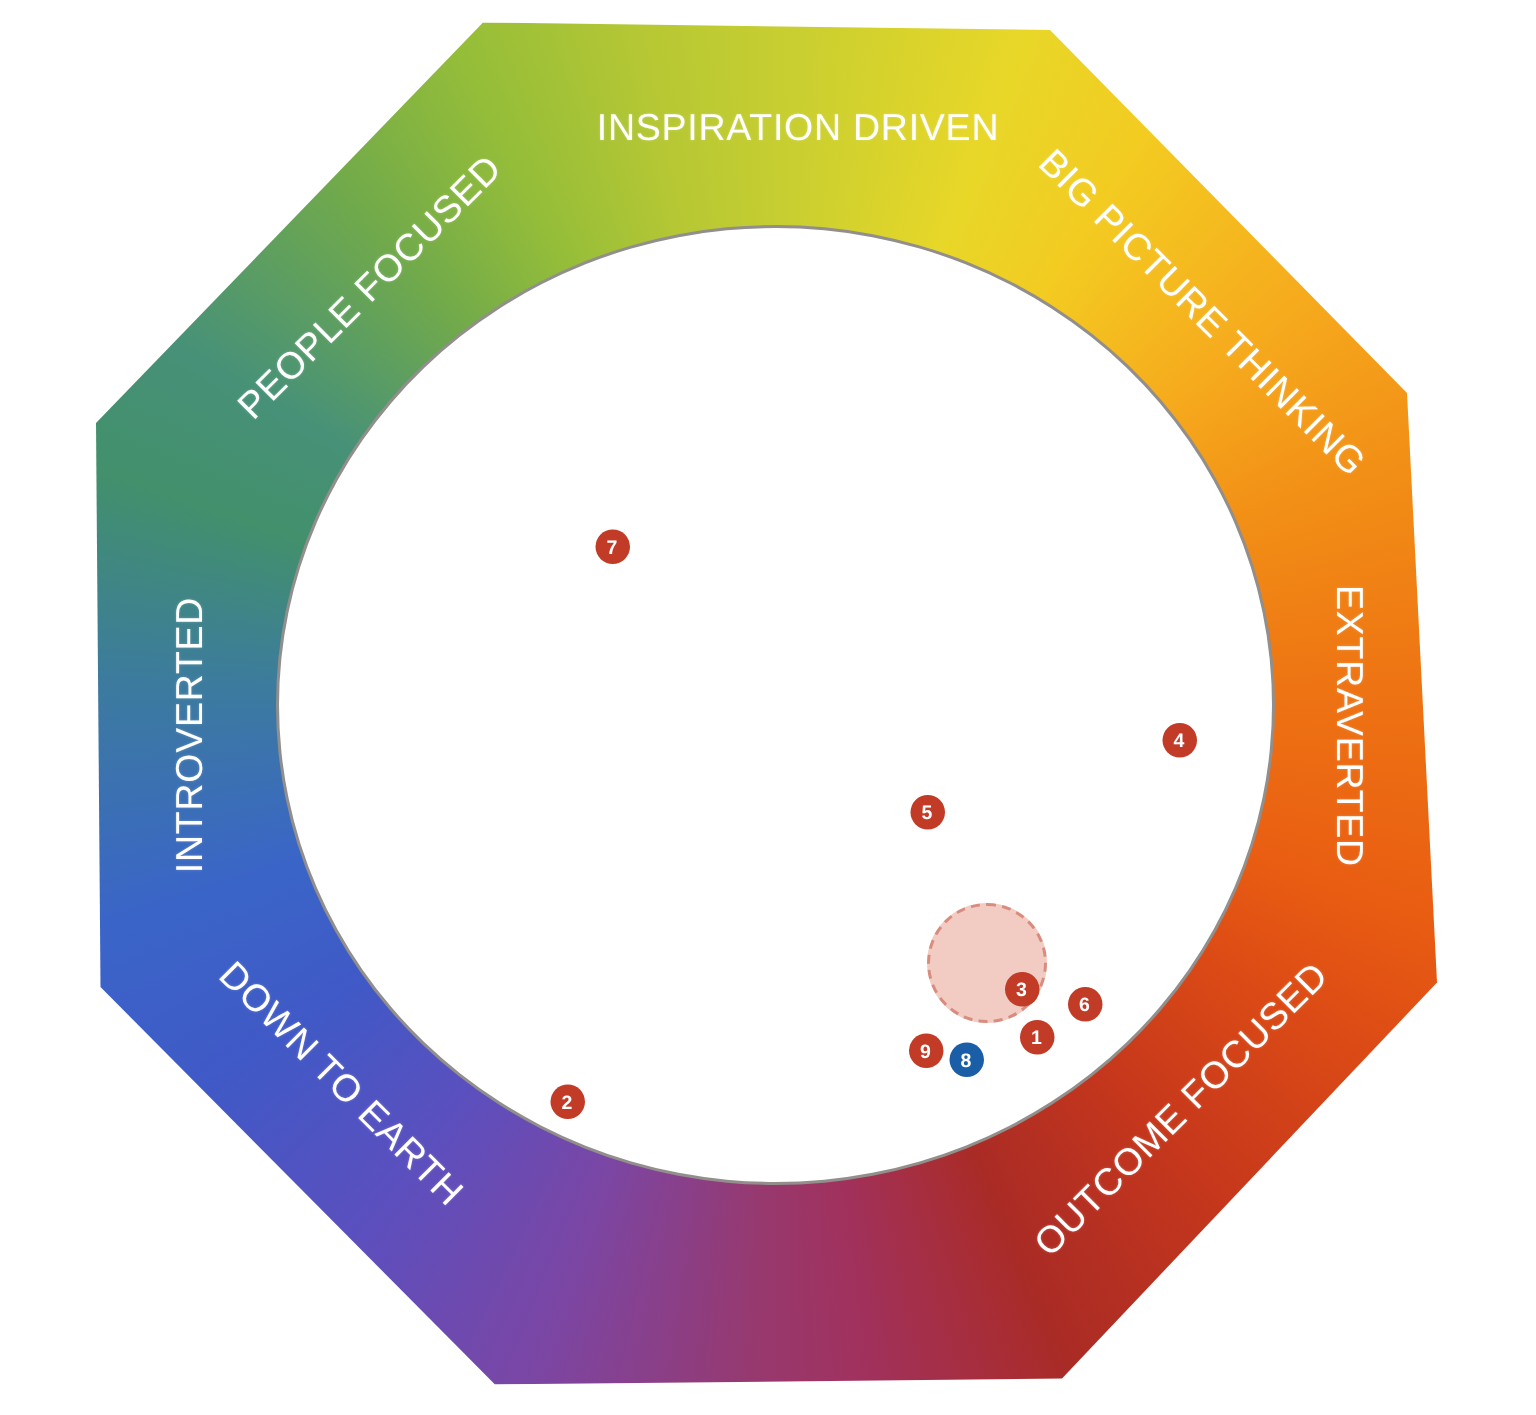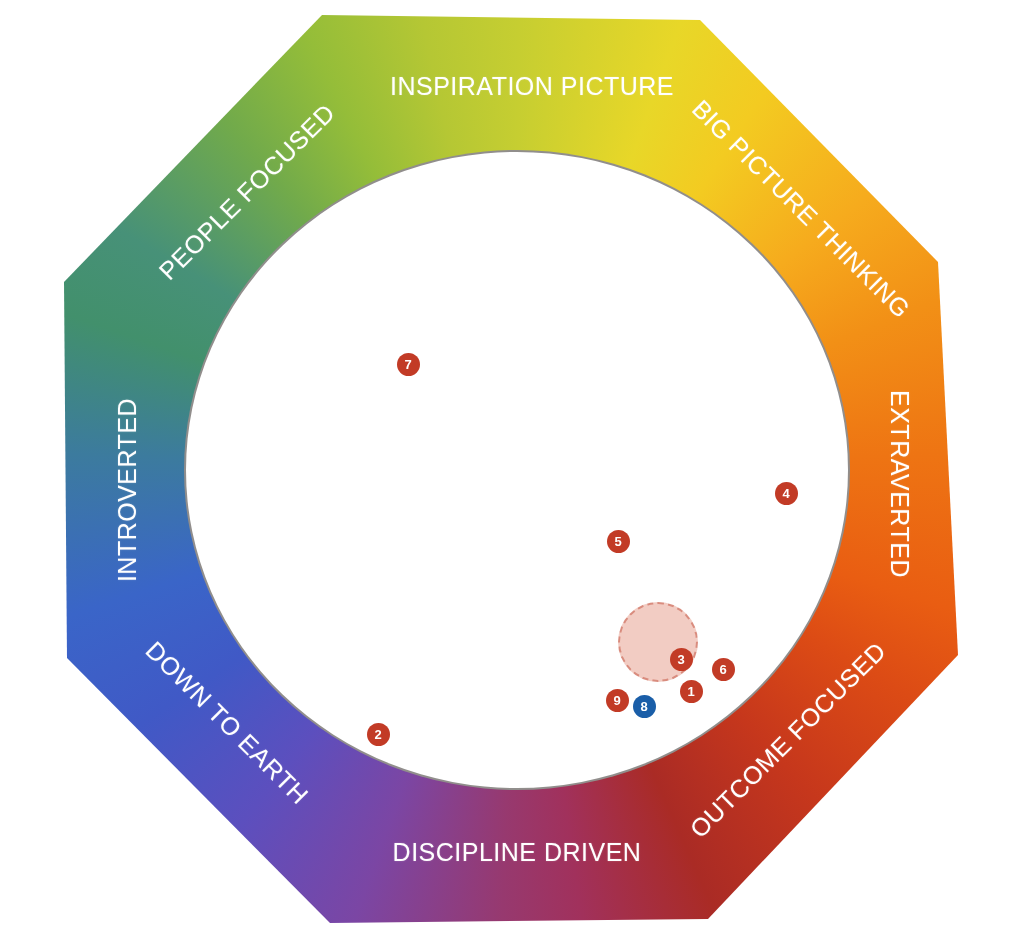--- a/index.html
+++ b/index.html
@@ -63,25 +63,24 @@
   }
 </style>
 </head>
 <body>
 
 <div class="canvas">
 
   <div class="octagon" style="background: conic-gradient(at 50.6% 49.8%, rgb(198, 206, 49) 0deg, rgb(232, 215, 40) 20deg, rgb(243, 203, 33) 33deg, rgb(246, 171, 29) 52deg, rgb(242, 144, 22) 68deg, rgb(238, 116, 19) 88deg, rgb(233, 93, 18) 108deg, rgb(220, 75, 21) 120deg, rgb(198, 55, 28) 138deg, rgb(170, 43, 37) 156deg, rgb(161, 49, 92) 172deg, rgb(151, 57, 111) 182deg, rgb(123, 70, 164) 200deg, rgb(92, 79, 190) 218deg, rgb(64, 89, 198) 236deg, rgb(58, 101, 200) 252deg, rgb(60, 123, 158) 272deg, rgb(66, 144, 108) 289deg, rgb(71, 145, 120) 301deg, rgb(113, 170, 75) 320deg, rgb(148, 189, 57) 334deg, rgb(181, 199, 52) 348deg, rgb(198, 206, 49) 360deg);"></div>
   <div class="hole"></div>
 
-  <div class="label pos-top">INSPIRATION PICTURE</div>
+  <div class="label pos-top">INSPIRATION DRIVEN</div>
   <div class="label pos-topright">BIG PICTURE THINKING</div>
   <div class="label pos-right">EXTRAVERTED</div>
   <div class="label pos-bottomright">OUTCOME FOCUSED</div>
-  <div class="label pos-bottom">DISCIPLINE DRIVEN</div>
   <div class="label pos-bottomleft">DOWN TO EARTH</div>
   <div class="label pos-left">INTROVERTED</div>
   <div class="label pos-topleft">PEOPLE FOCUSED</div>
 
   <div class="dots-layer">
       <div class="bubble" style="left: 618px; top: 602px; width: 80px; height: 80px; background: rgb(242, 204, 195); border: 2px dashed rgb(217, 140, 126);"></div>
       <div class="dot" style="left: 679.5px; top: 679.5px; background: rgb(194, 59, 38);">1</div>
       <div class="dot" style="left: 366.5px; top: 722.5px; background: rgb(194, 59, 38);">2</div>
       <div class="dot" style="left: 669.5px; top: 647.5px; background: rgb(194, 59, 38);">3</div>
       <div class="dot" style="left: 774.5px; top: 481.5px; background: rgb(194, 59, 38);">4</div>

